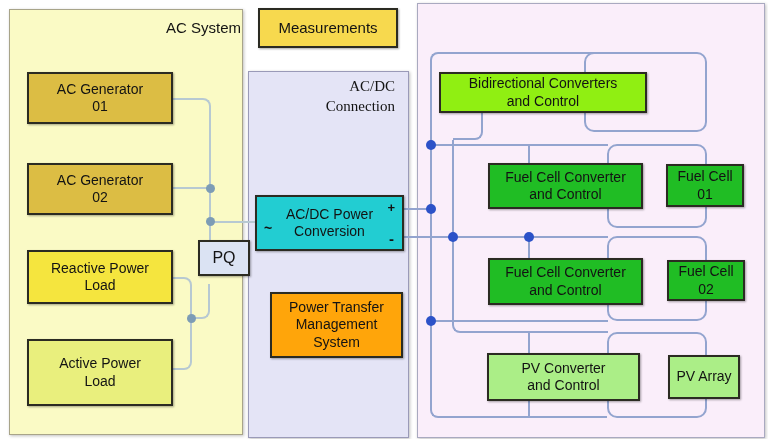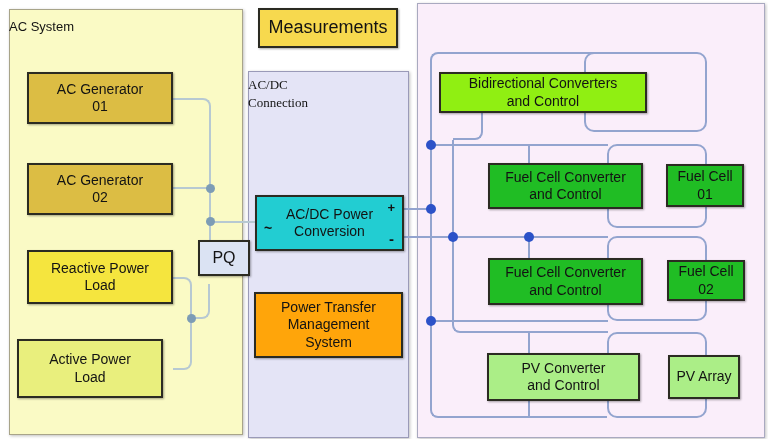--- a/index.html
+++ b/index.html
@@ -5,44 +5,44 @@
   :root{
     --page_bg:#ffffff;
   }
   html,body{margin:0;padding:0;background:var(--page_bg);}
   #stage{
     position:relative;width:768px;height:439px;overflow:hidden;
     font-family:"Liberation Sans","DejaVu Sans",sans-serif;
     color:var(--text);background:var(--page_bg);
   }
   .panel{position:absolute;z-index:0;box-shadow:1px 1px 3px rgba(0,0,0,.25);}
-  .panel-title{position:absolute;z-index:3;text-align:left;font-size:13px;white-space:pre-line;line-height:1.35;}
+  .panel-title{position:absolute;z-index:3;text-align:right;font-size:15px;white-space:pre-line;line-height:1.35;}
   .p-ac{left:9px;top:9px;width:232px;height:424px;background:var(--panel_ac_bg);border:1px solid var(--panel_ac_border);}
   .p-acdc{left:248px;top:71px;width:159px;height:365px;background:var(--panel_acdc_bg);border:1px solid var(--panel_acdc_border);}
   .p-dc{left:417px;top:3px;width:346px;height:433px;background:var(--panel_dc_bg);border:1px solid var(--panel_dc_border);}
   .t-ac{left:9px;top:18px;width:232px;}
   .t-acdc{left:248px;top:76px;width:147px;font-family:Liberation Serif, serif;}
   .t-dc{left:417px;top:14px;width:346px;}
 
   .box{
     position:absolute;z-index:2;display:flex;align-items:center;justify-content:center;
     border:2px solid var(--box_border);box-sizing:border-box;text-align:center;
     box-shadow:1px 1px 2px rgba(0,0,0,.35);
   }
   .box .lbl{white-space:pre-line;line-height:1.22;font-size:14px;}
   .b-measurements{left:258px;top:8px;width:140px;height:40px;background:var(--measure_yellow);}
-  .b-measurements .lbl{font-size:18px;}
+  .b-measurements .lbl{font-size:15px;}
   .b-acgen1{left:27px;top:72px;width:146px;height:52px;background:var(--gold);}
   .b-acgen2{left:27px;top:163px;width:146px;height:52px;background:var(--gold);}
   .b-reactive{left:27px;top:250px;width:146px;height:54px;background:var(--yellow);}
-  .b-active{left:17px;top:339px;width:146px;height:59px;background:var(--yellow_green);}
+  .b-active{left:27px;top:339px;width:146px;height:67px;background:var(--yellow_green);}
   .b-pq{left:198px;top:240px;width:52px;height:36px;background:var(--pq_bg);border-width:2px;}
   .b-pq .lbl{font-size:16px;}
   .b-conv{left:255px;top:195px;width:149px;height:56px;background:var(--cyan);}
-  .b-ptms{left:254px;top:292px;width:149px;height:66px;background:var(--orange);}
+  .b-ptms{left:270px;top:292px;width:133px;height:66px;background:var(--orange);}
   .b-bidir{left:439px;top:72px;width:208px;height:41px;background:var(--chartreuse);}
   .b-evbat{left:660px;top:72px;width:97px;height:41px;background:var(--chartreuse);}
   .b-fcc1{left:488px;top:163px;width:155px;height:46px;background:var(--green);}
   .b-fc01{left:666px;top:164px;width:78px;height:43px;background:var(--green);}
   .b-fcc2{left:488px;top:258px;width:155px;height:47px;background:var(--green);}
   .b-fc02{left:667px;top:260px;width:78px;height:41px;background:var(--green);}
   .b-pvc{left:487px;top:353px;width:153px;height:48px;background:var(--light_green);}
   .b-pva{left:668px;top:355px;width:72px;height:44px;background:var(--light_green);}
 
   .term{position:absolute;font-size:13px;font-weight:bold;line-height:1;}

